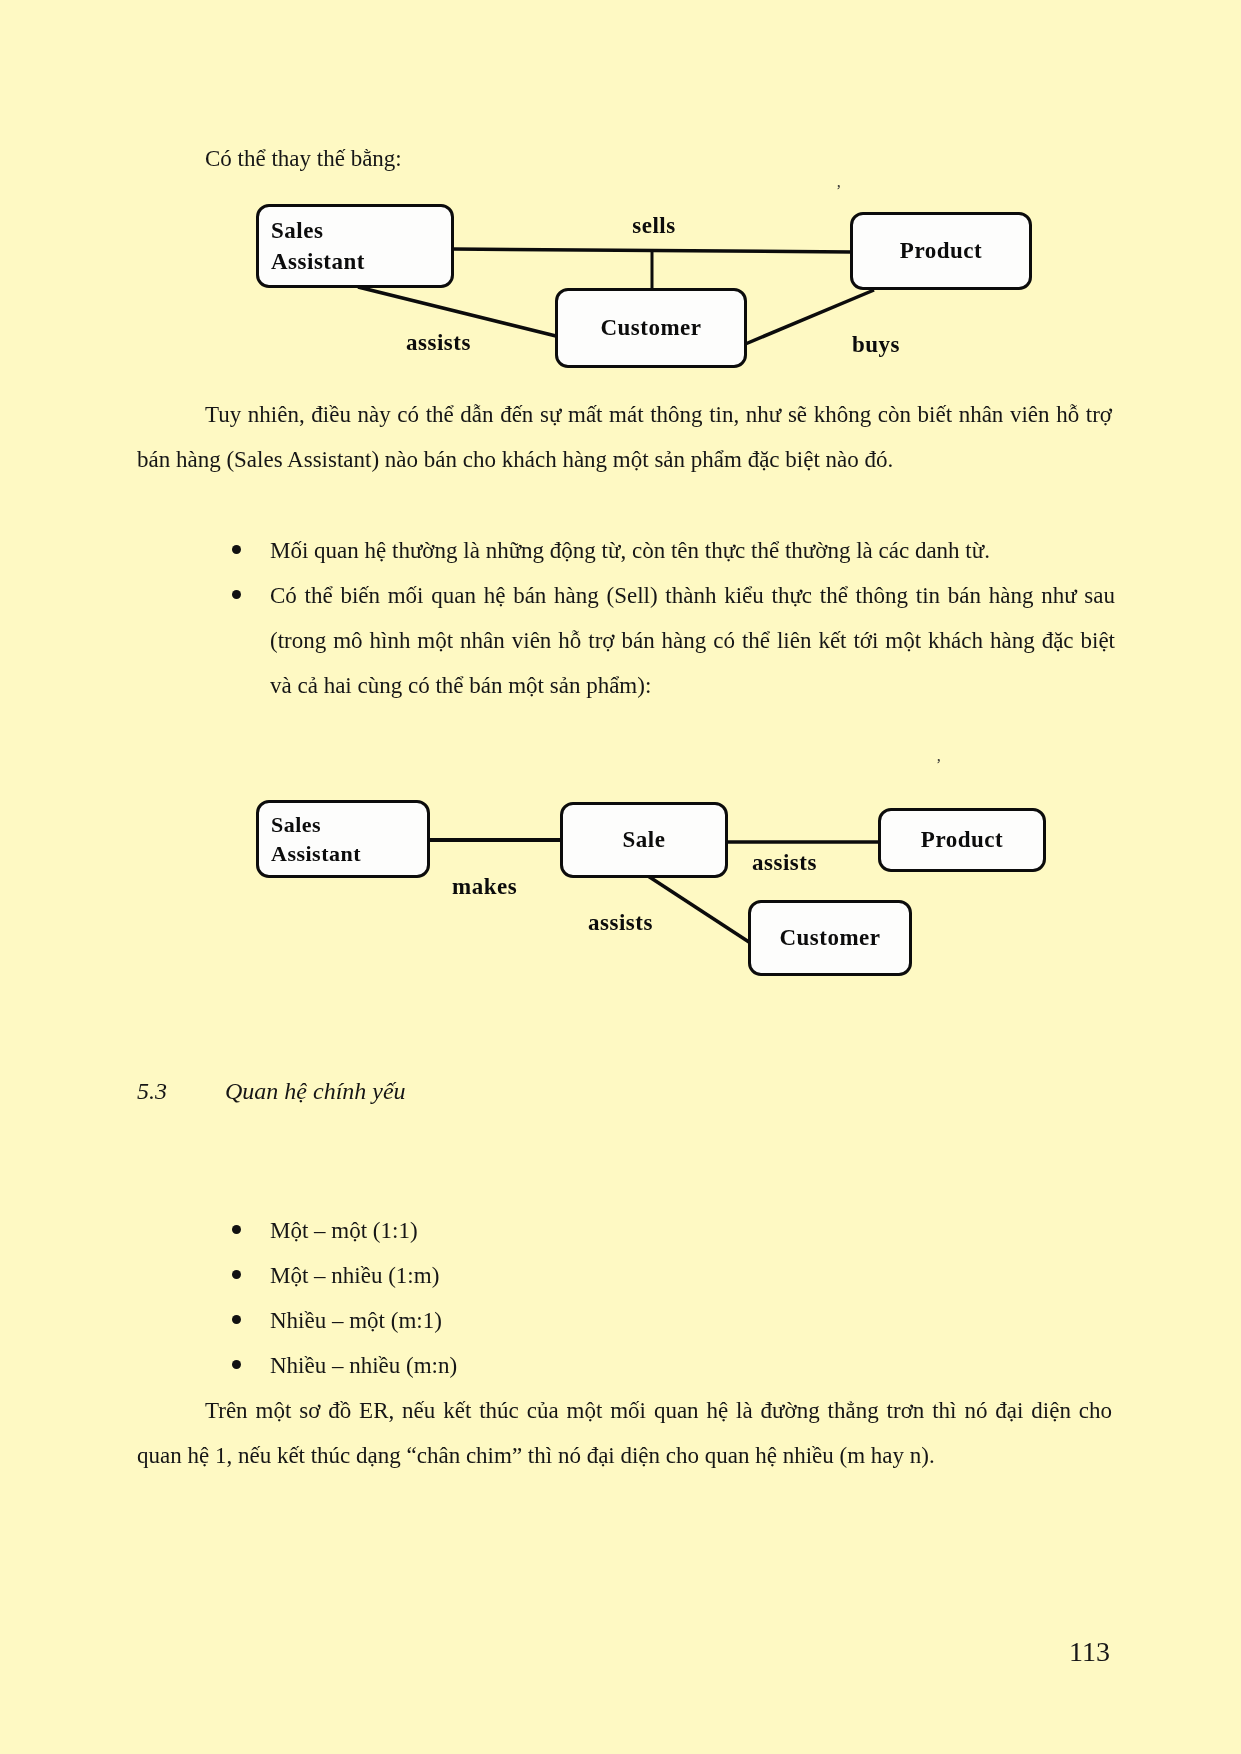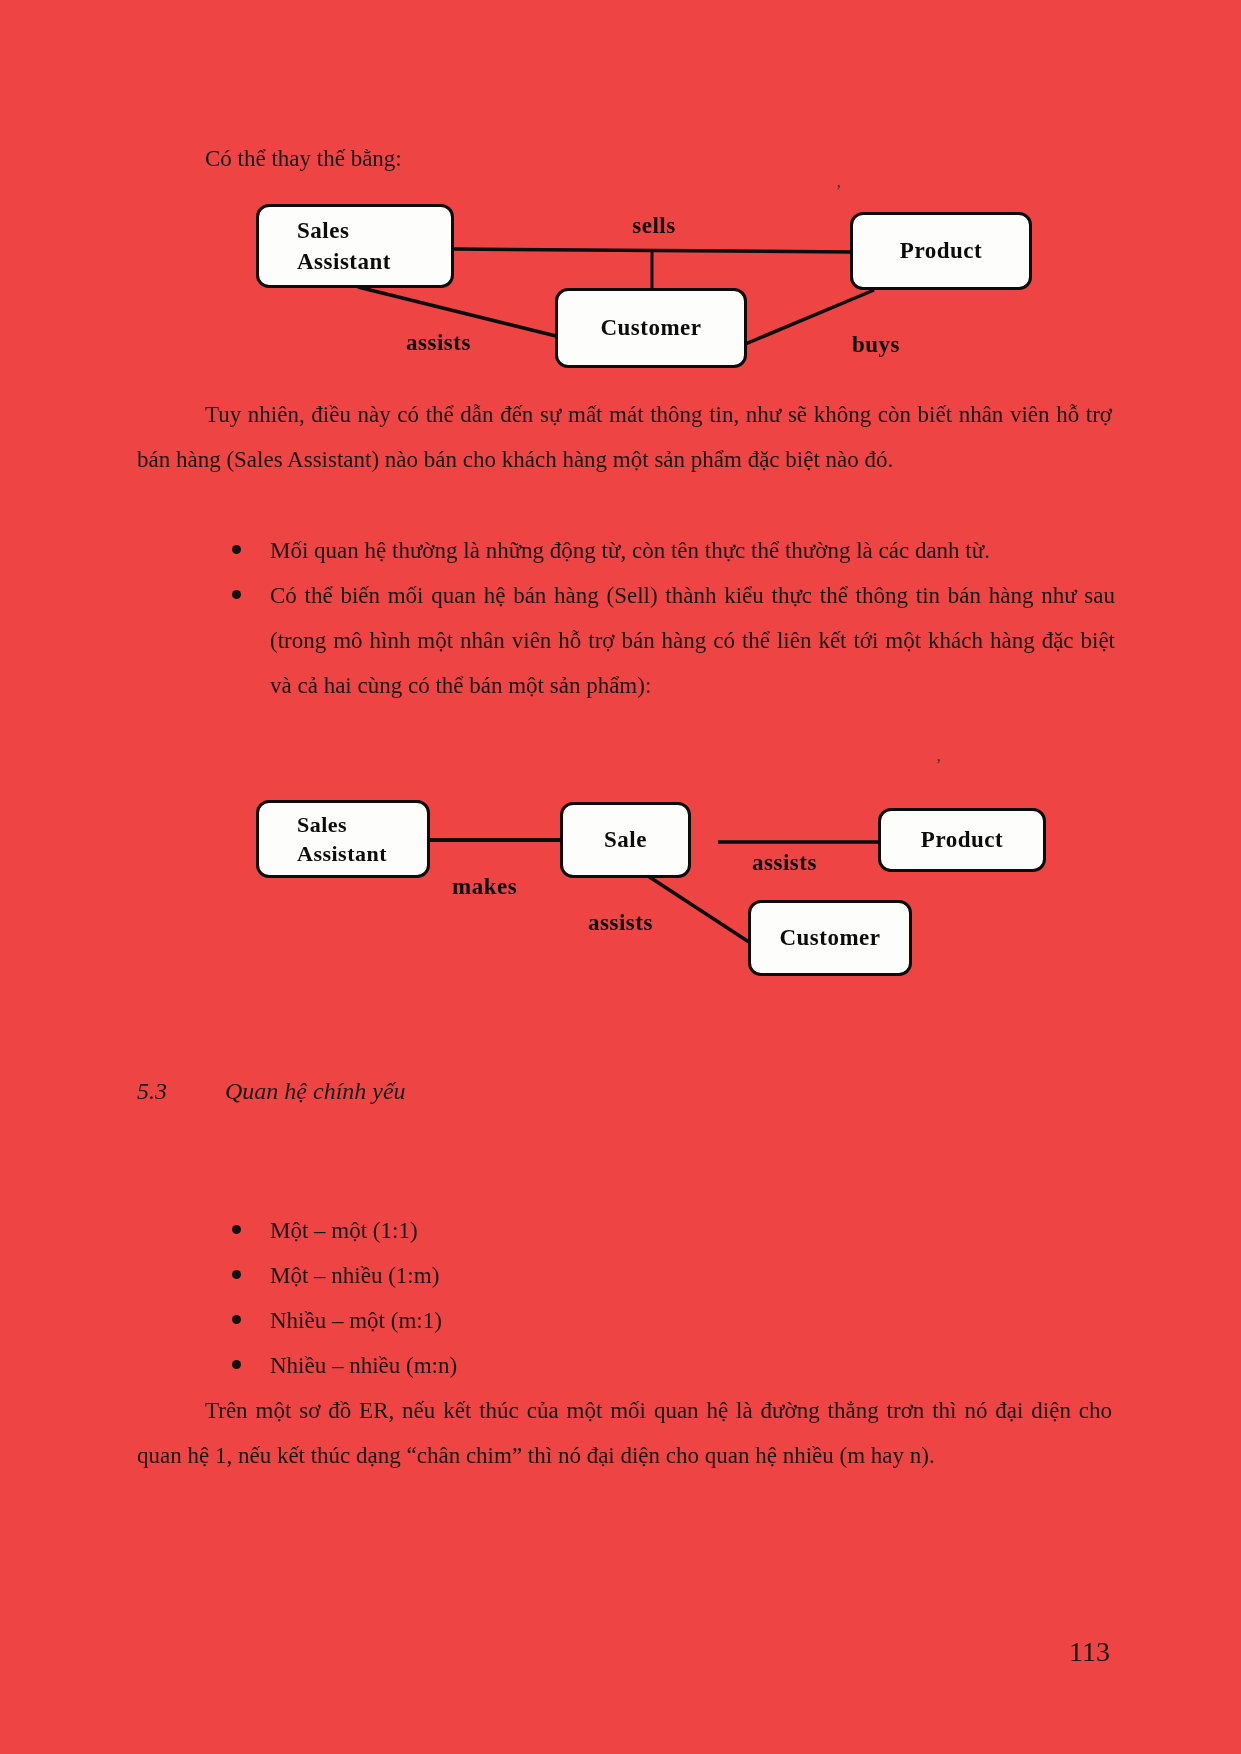--- a/index.html
+++ b/index.html
@@ -2,21 +2,21 @@
 <html><head>
 <meta charset="utf-8">
 <style>
   * { margin: 0; padding: 0; box-sizing: border-box; }
   html, body { background: #e8e8e8; }
   .page {
     position: relative;
     width: 1241px;
     height: 1754px;
     margin: 0 auto;
-    background: #ef4444;
+    background: #fef9c3;
     color: #141414;
     font-family: "Liberation Serif", "DejaVu Serif", serif;
     overflow: hidden;
   }
   .body-text {
     position: absolute;
     left: 137px;
     width: 975px;
     font-size: 23px;
     line-height: 45px;
@@ -42,21 +42,21 @@
     display: flex;
     align-items: center;
     justify-content: center;
     font-weight: bold;
     font-size: 23px;
     color: #0c0c0c;
     letter-spacing: 0.5px;
   }
   .entity-box.two-line {
     justify-content: flex-start;
-    padding-left: 38px;
+    padding-left: 12px;
     line-height: 31px;
   }
   .entity-box.two-line span { display: block; width: 122px; }
   .rel-label {
     position: absolute;
     z-index: 3;
     font-weight: bold;
     font-size: 23px;
     color: #0c0c0c;
     letter-spacing: 0.5px;
@@ -151,21 +151,21 @@
     </li>
     <li>
       <span class="dot"></span>
       <span>Có thể biến mối quan hệ bán hàng (Sell) thành kiểu thực thể thông tin bán hàng như sau (trong mô hình một nhân viên hỗ trợ bán hàng có thể liên kết tới một khách hàng đặc biệt và cả hai cùng có thể bán một sản phẩm):</span>
     </li>
   </ul>
 
   <div class="entity-box two-line" style="left:256px; top:800px; width:174px; height:78px; font-size:22px; line-height:29px;">
     <span>Sales Assistant</span>
   </div>
-  <div class="entity-box" style="left:560px; top:802px; width:131px; height:76px;">
+  <div class="entity-box" style="left:560px; top:802px; width:168px; height:76px;">
     <span>Sale</span>
   </div>
   <div class="entity-box" style="left:878px; top:808px; width:168px; height:64px;">
     <span>Product</span>
   </div>
   <div class="entity-box" style="left:748px; top:900px; width:164px; height:76px;">
     <span>Customer</span>
   </div>
   <div class="rel-label" style="left:452px; top:874px;">makes</div>
   <div class="rel-label" style="left:752px; top:850px;">assists</div>

